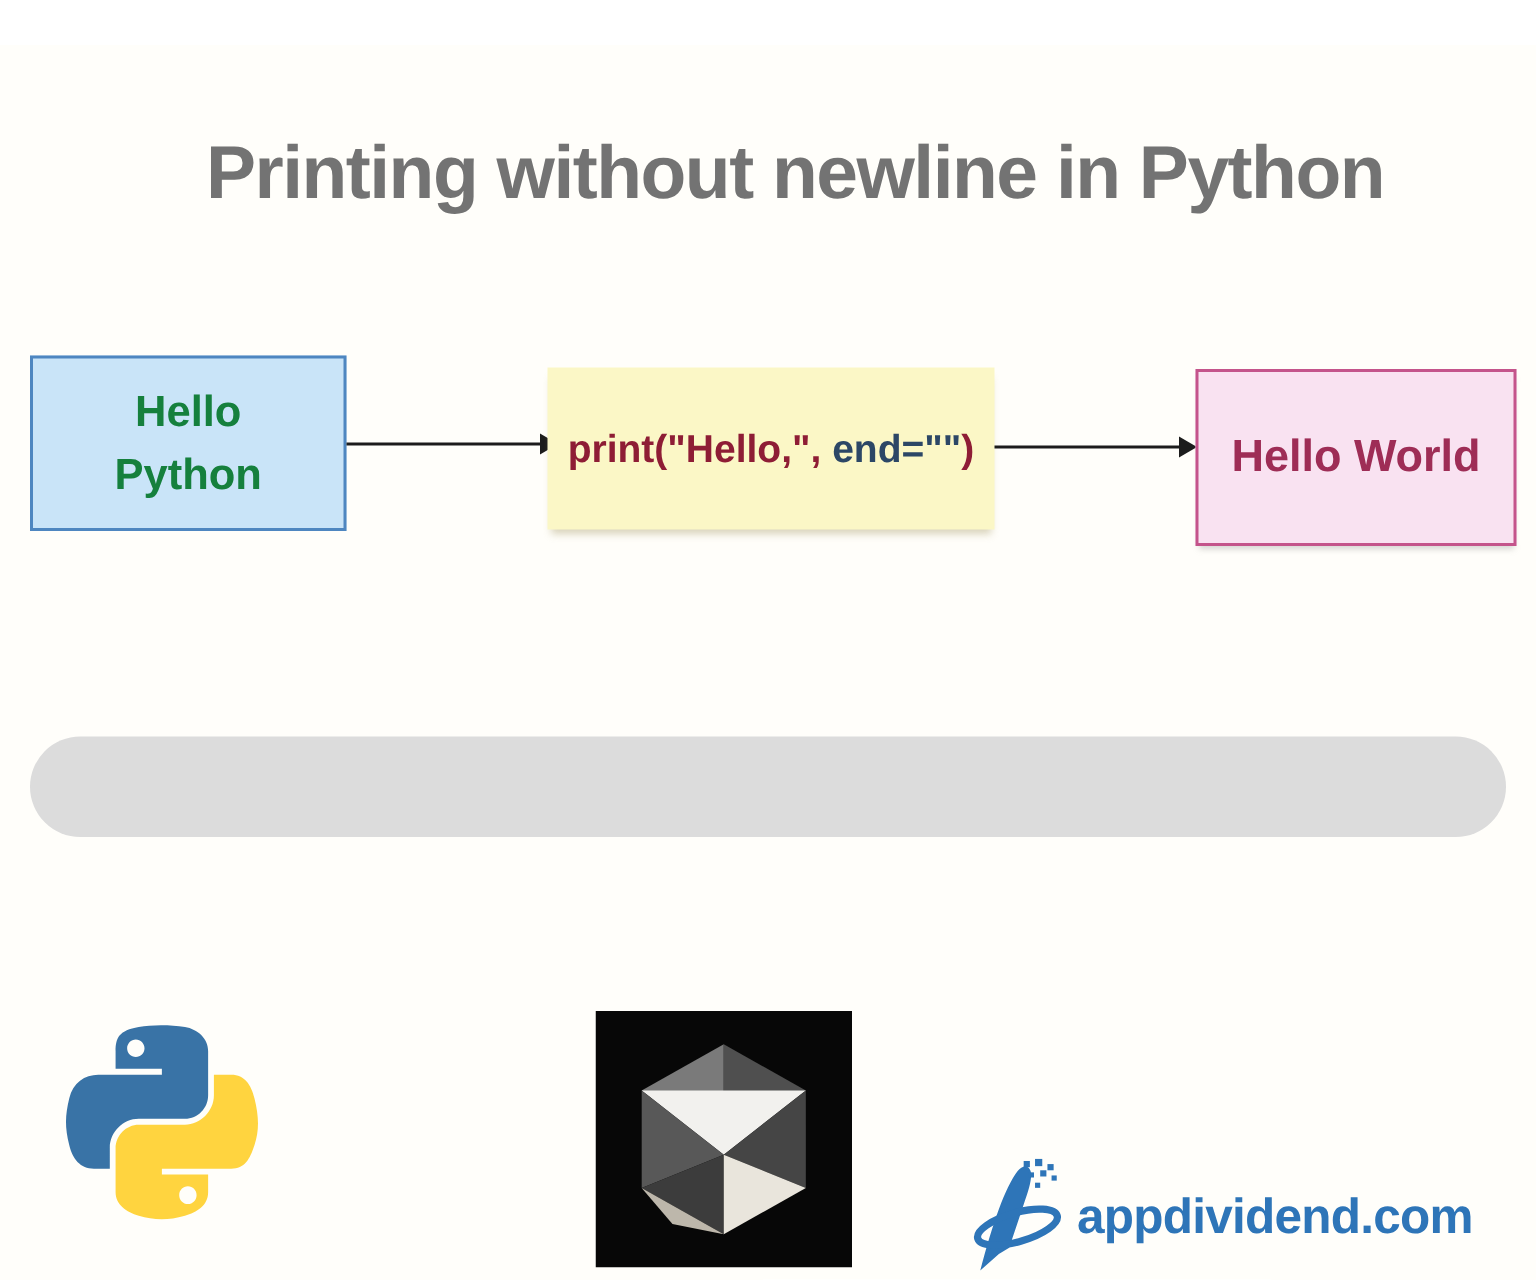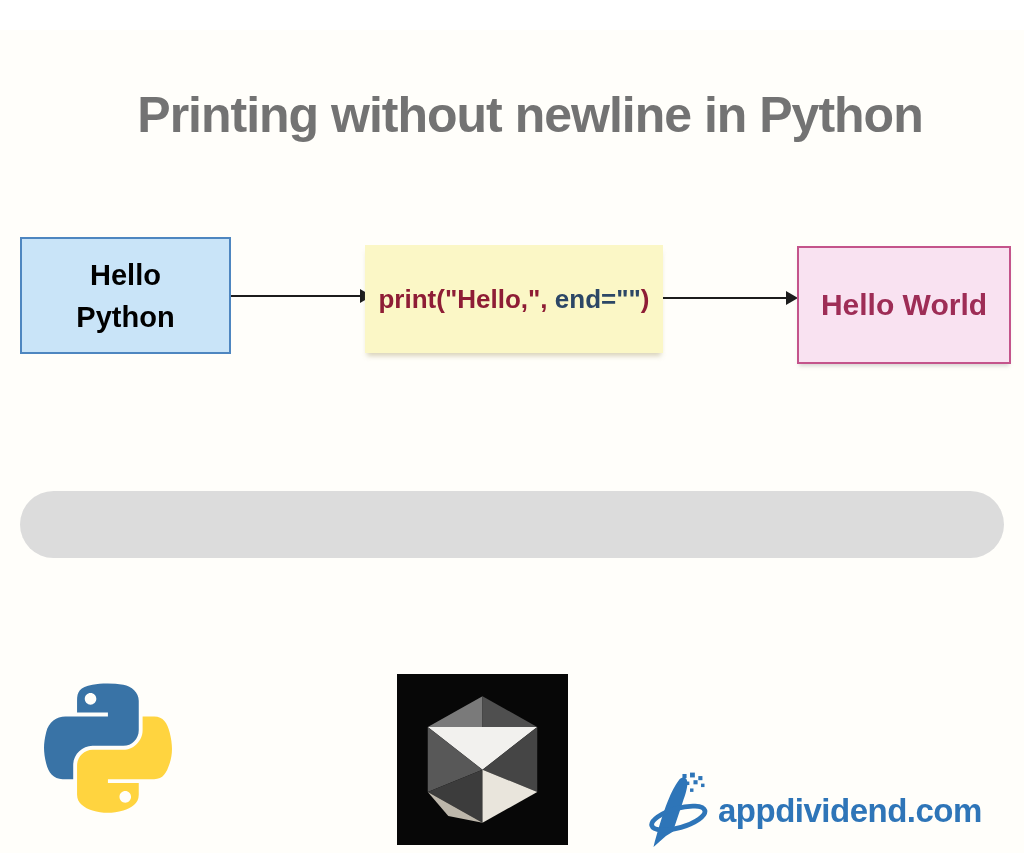--- a/index.html
+++ b/index.html
@@ -17,21 +17,21 @@
     text-align:center;
     font-size:50px;font-weight:bold;letter-spacing:-1px;
     color:#737373;margin:18px;
   }
 
   
   .box{position:absolute;box-sizing:border-box;display:flex;flex-direction:column;justify-content:center;align-items:center;}
   .input-box{
     left:20px;top:237px;width:211px;height:117px;
     background:#c9e4f8;border:2px solid #4e86c0;
-    color:#000000;font-size:29px;font-weight:bold;line-height:42px;
+    color:#15803d;font-size:29px;font-weight:bold;line-height:42px;
   }
   .code-box{
     left:365px;top:245px;width:298px;height:108px;
     background:#fbf7c6;
     box-shadow:0 5px 5px -2px rgba(170,160,110,0.45);
     font-size:26px;font-weight:bold;
     justify-content:space-evenly;
   }
   .code-line{white-space:pre;color:#8e1d35;}
   .code-navy{color:#2c4766;}

